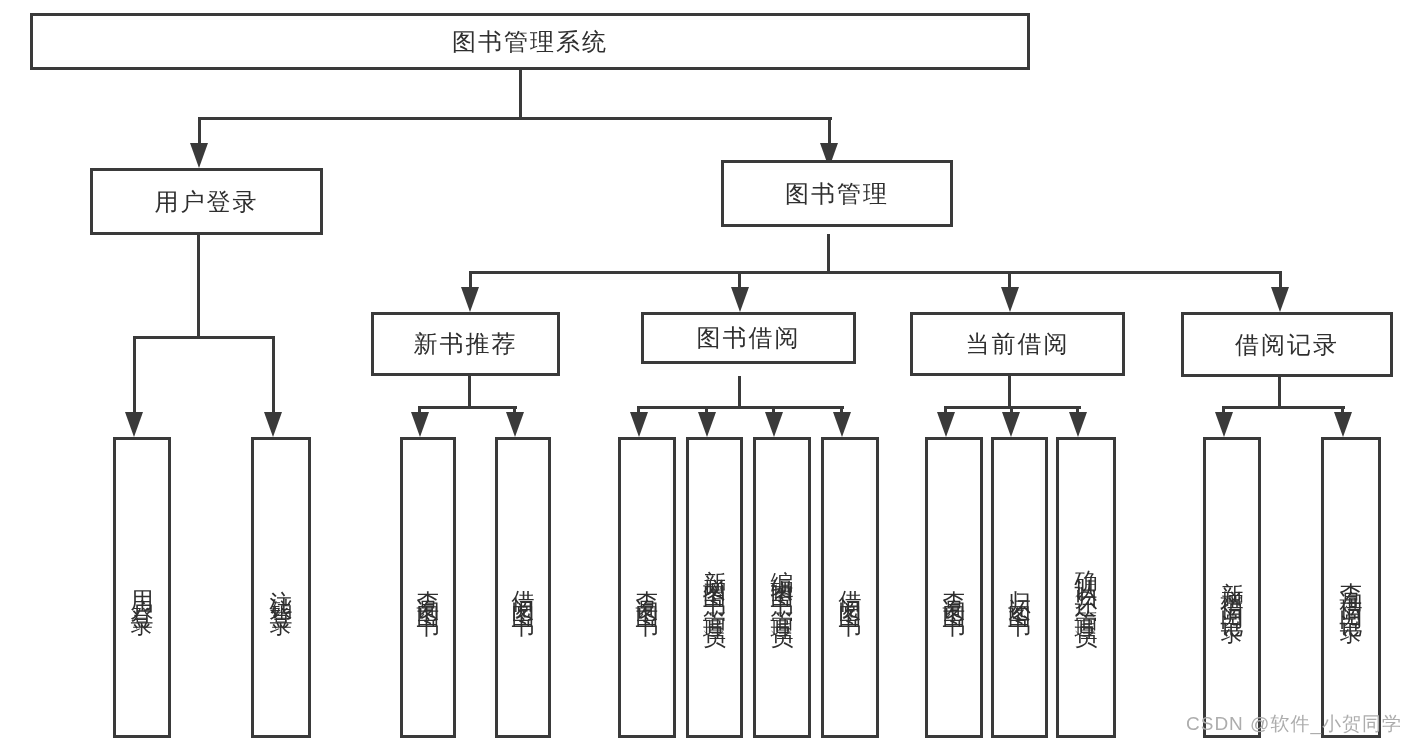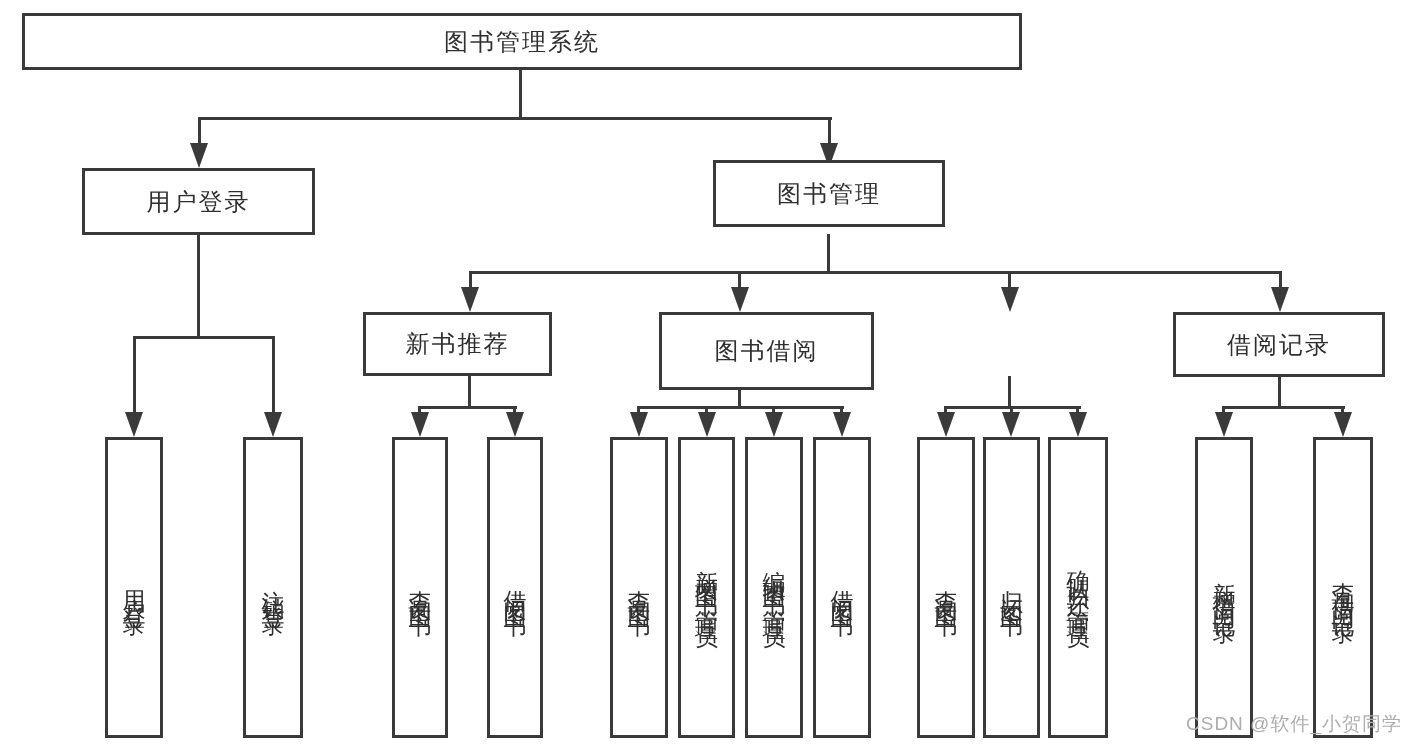--- a/index.html
+++ b/index.html
@@ -16,20 +16,21 @@
     overflow: hidden;
   }
   .box {
     position: absolute;
     border: 3px solid var(--line, #3a3a3a);
     background: #ffffff;
     display: flex;
     align-items: center;
     justify-content: center;
     color: var(--text, #2f2f2f);
+    margin-left: 8px;
   }
   .box.h { font-size: 24px; letter-spacing: 2px; white-space: nowrap; }
   .box.v {
     writing-mode: vertical-rl;
     text-orientation: mixed;
     font-size: 23px;
     letter-spacing: 8px;
     line-height: 1;
   }
   .seg { position: absolute; background: var(--line, #3a3a3a); }
@@ -122,22 +123,25 @@
   <div class="box h" style="left:82px;top:168px;width:233px;height:67px">
     <span>用户登录</span>
   </div>
   <div class="box h" style="left:713px;top:160px;width:232px;height:67px">
     <span>图书管理</span>
   </div>
 
   <div class="box h" style="left:363px;top:312px;width:189px;height:64px">
     <span>新书推荐</span>
   </div>
-  <div class="box h" style="left:659px;top:312px;width:215px;height:78px">
+  <div class="box h" style="left:633px;top:312px;width:215px;height:52px">
     <span>图书借阅</span>
+  </div>
+  <div class="box h" style="left:902px;top:312px;width:215px;height:64px">
+    <span>当前借阅</span>
   </div>
   <div class="box h" style="left:1173px;top:312px;width:212px;height:65px">
     <span>借阅记录</span>
   </div>
 
   <div class="box v" style="left:105px;top:437px;width:58px;height:301px">
     <span>用户登录</span>
   </div>
   <div class="box v" style="left:243px;top:437px;width:60px;height:301px">
     <span>注销登录</span>

